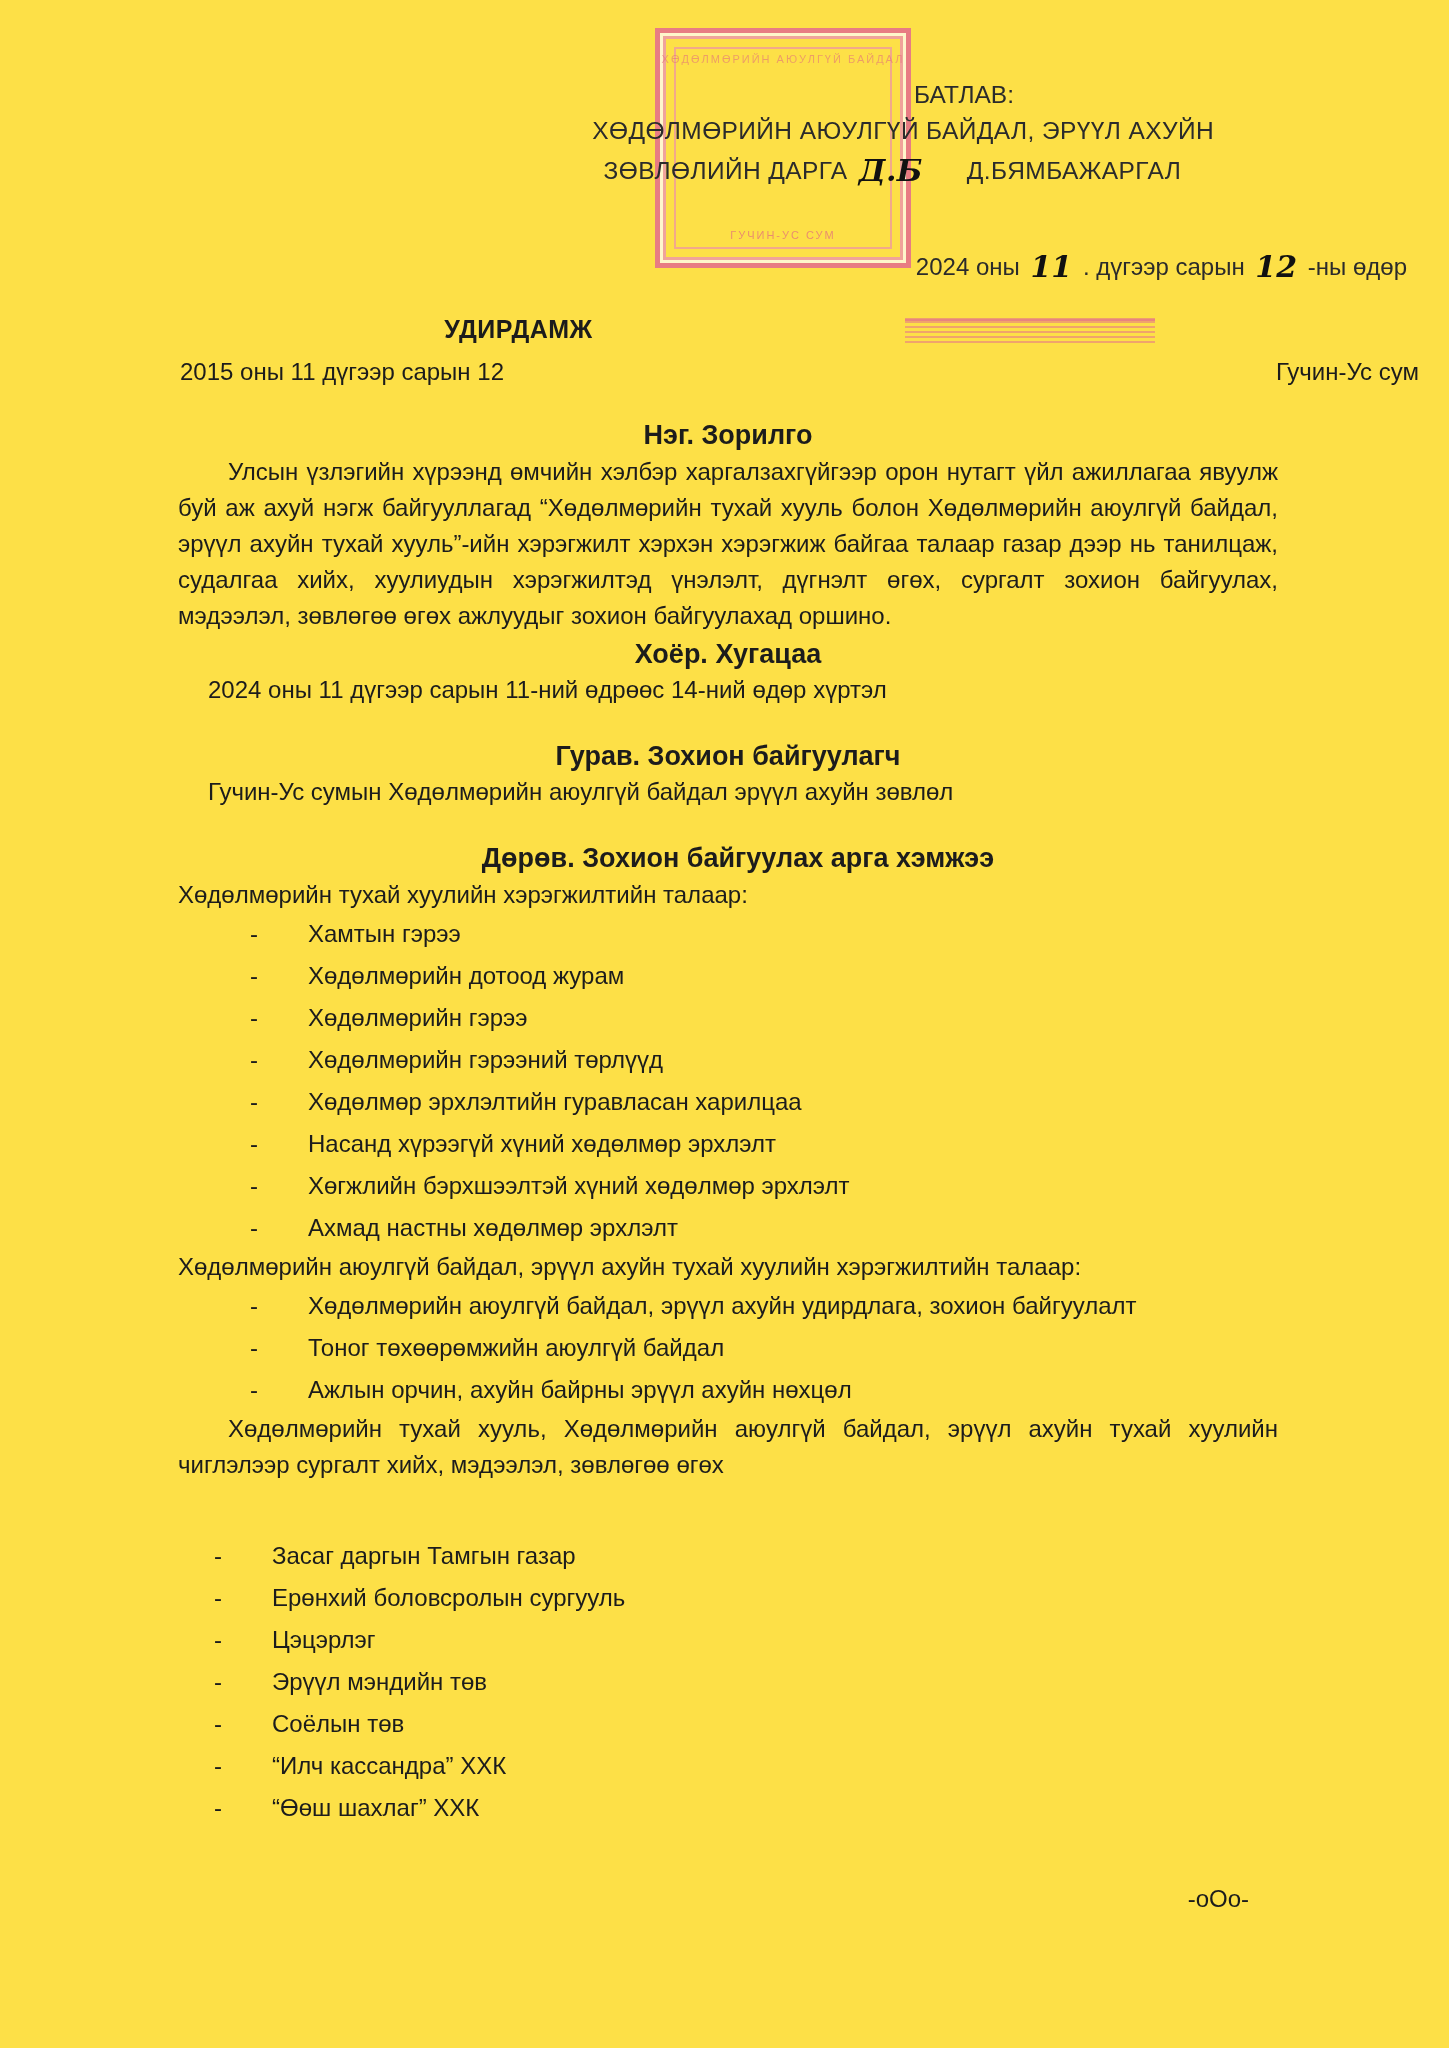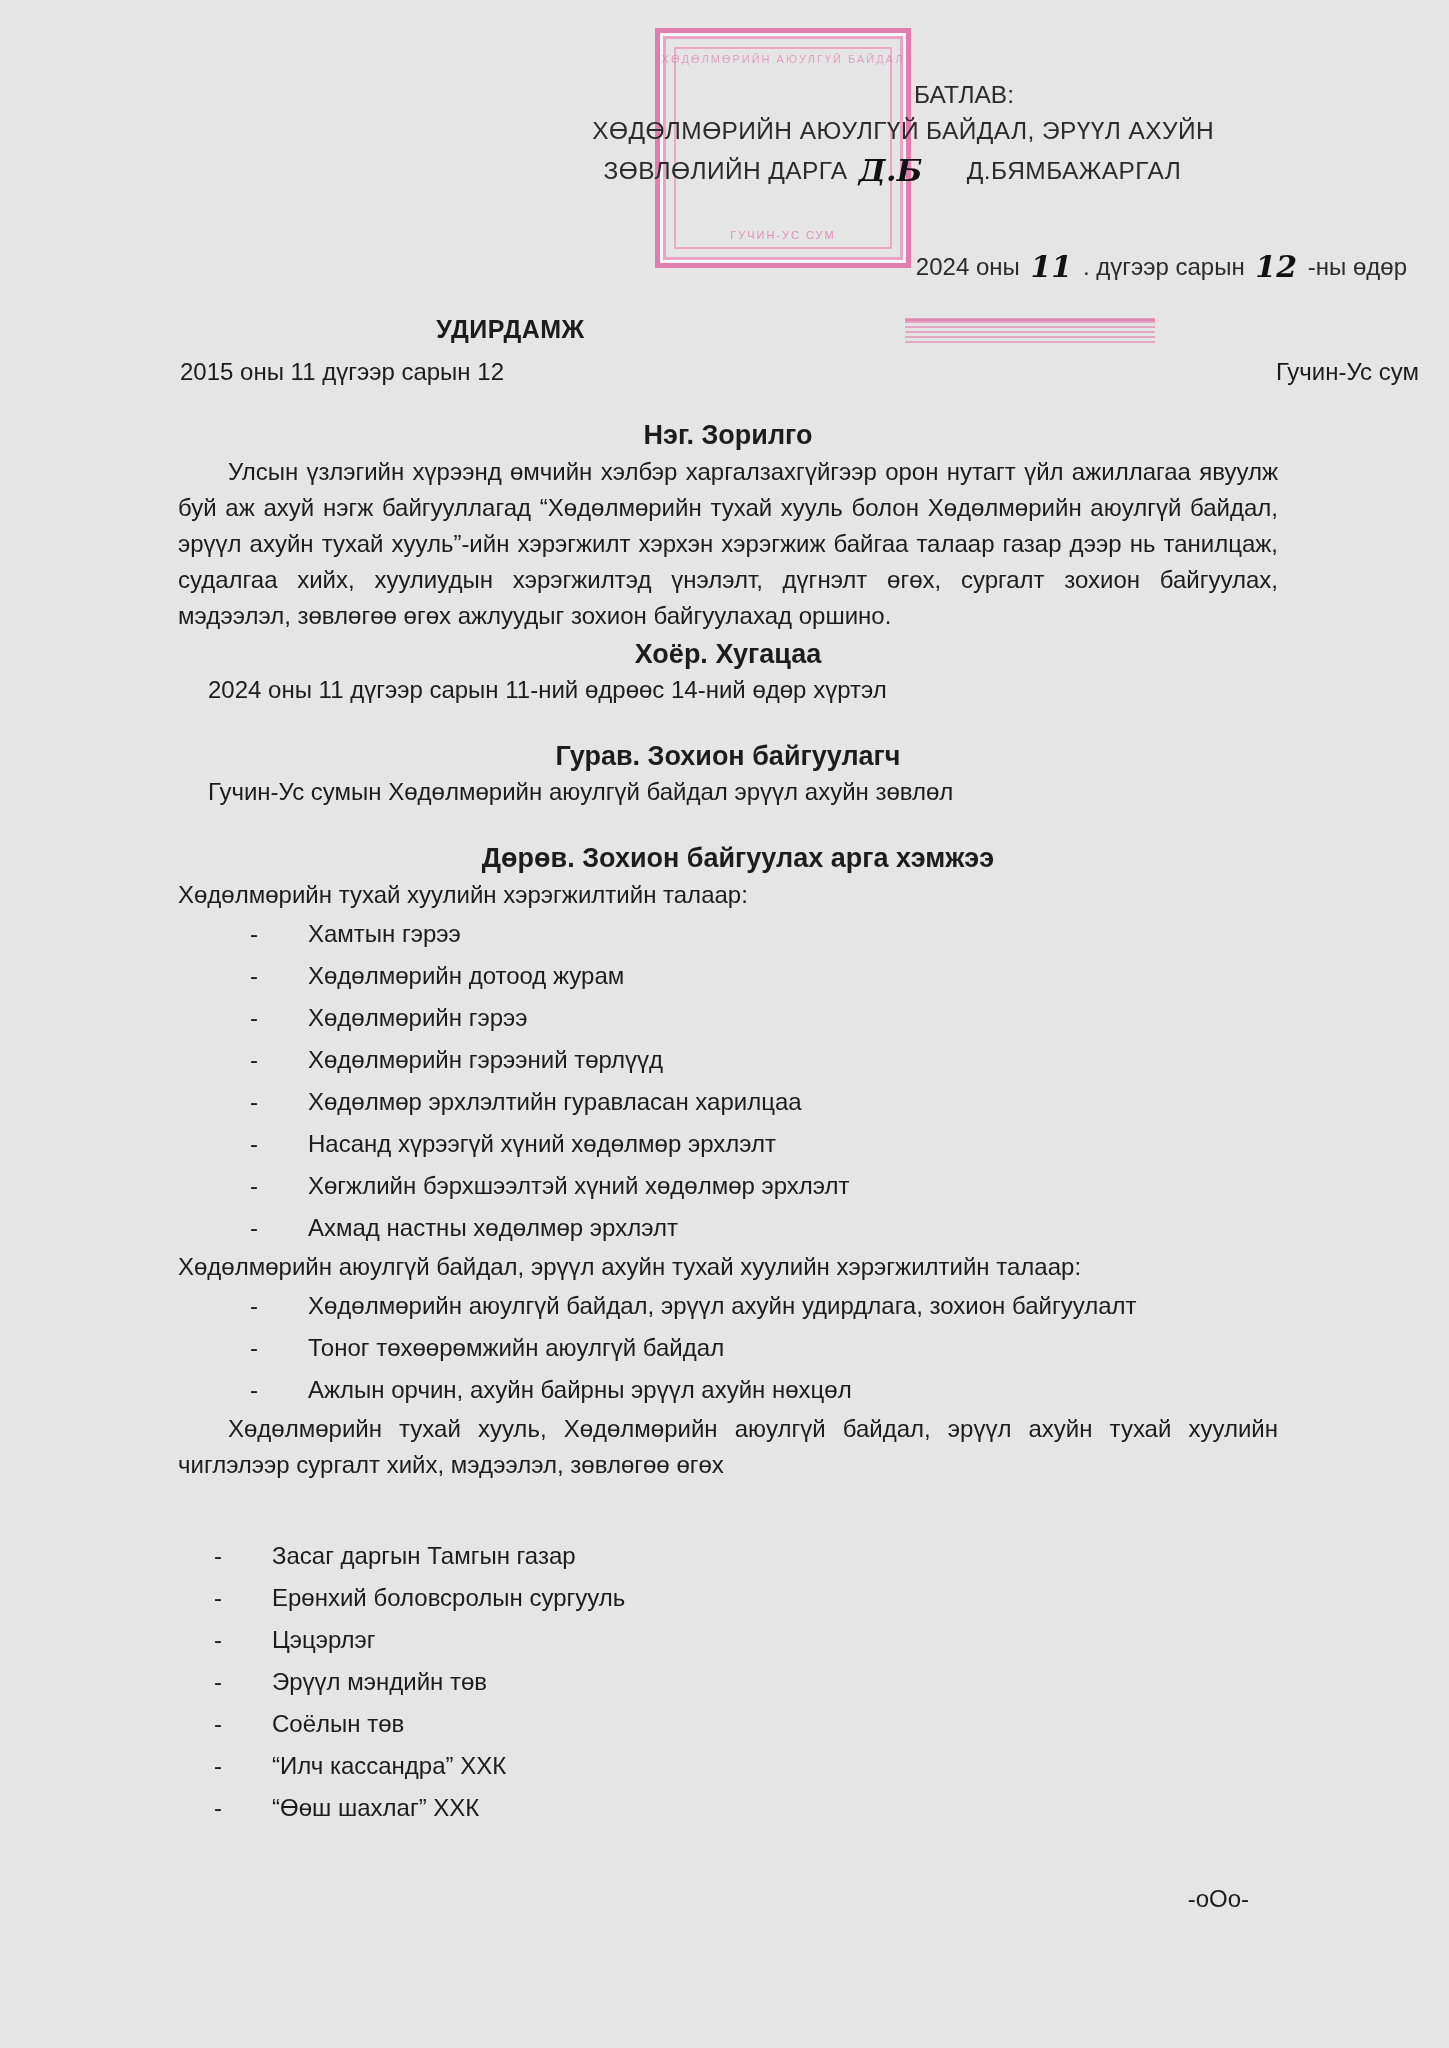--- a/index.html
+++ b/index.html
@@ -8,21 +8,21 @@
     background: #ffffff;
   }
   body {
     font-family: "Liberation Sans", "DejaVu Sans", sans-serif;
     color: #1c1c1c;
   }
   .page {
     position: relative;
     width: 1449px;
     height: 2048px;
-    background: #e5e5e5;
+    background: #fde047;
     overflow: hidden;
   }
 
   
   .approval-block {
     position: absolute;
     left: 0;
     top: 78px;
     width: 1244px;
     text-align: right;
@@ -122,21 +122,21 @@
       rgba(255,255,255,0) 2px,
       rgba(255,255,255,0) 5px);
     border-top: 3px solid rgba(224,87,155,0.6);
     opacity: 0.8;
   }
 
   
   .doc-kind {
     position: absolute;
     top: 315px;
-    left: 0;
+    left: 8px;
     width: 1251px;
     text-align: center;
     font-weight: bold;
     font-size: 25px;
     letter-spacing: 0.5px;
     padding-right: 230px;
     box-sizing: border-box;
   }
   .meta-row {
     position: absolute;

